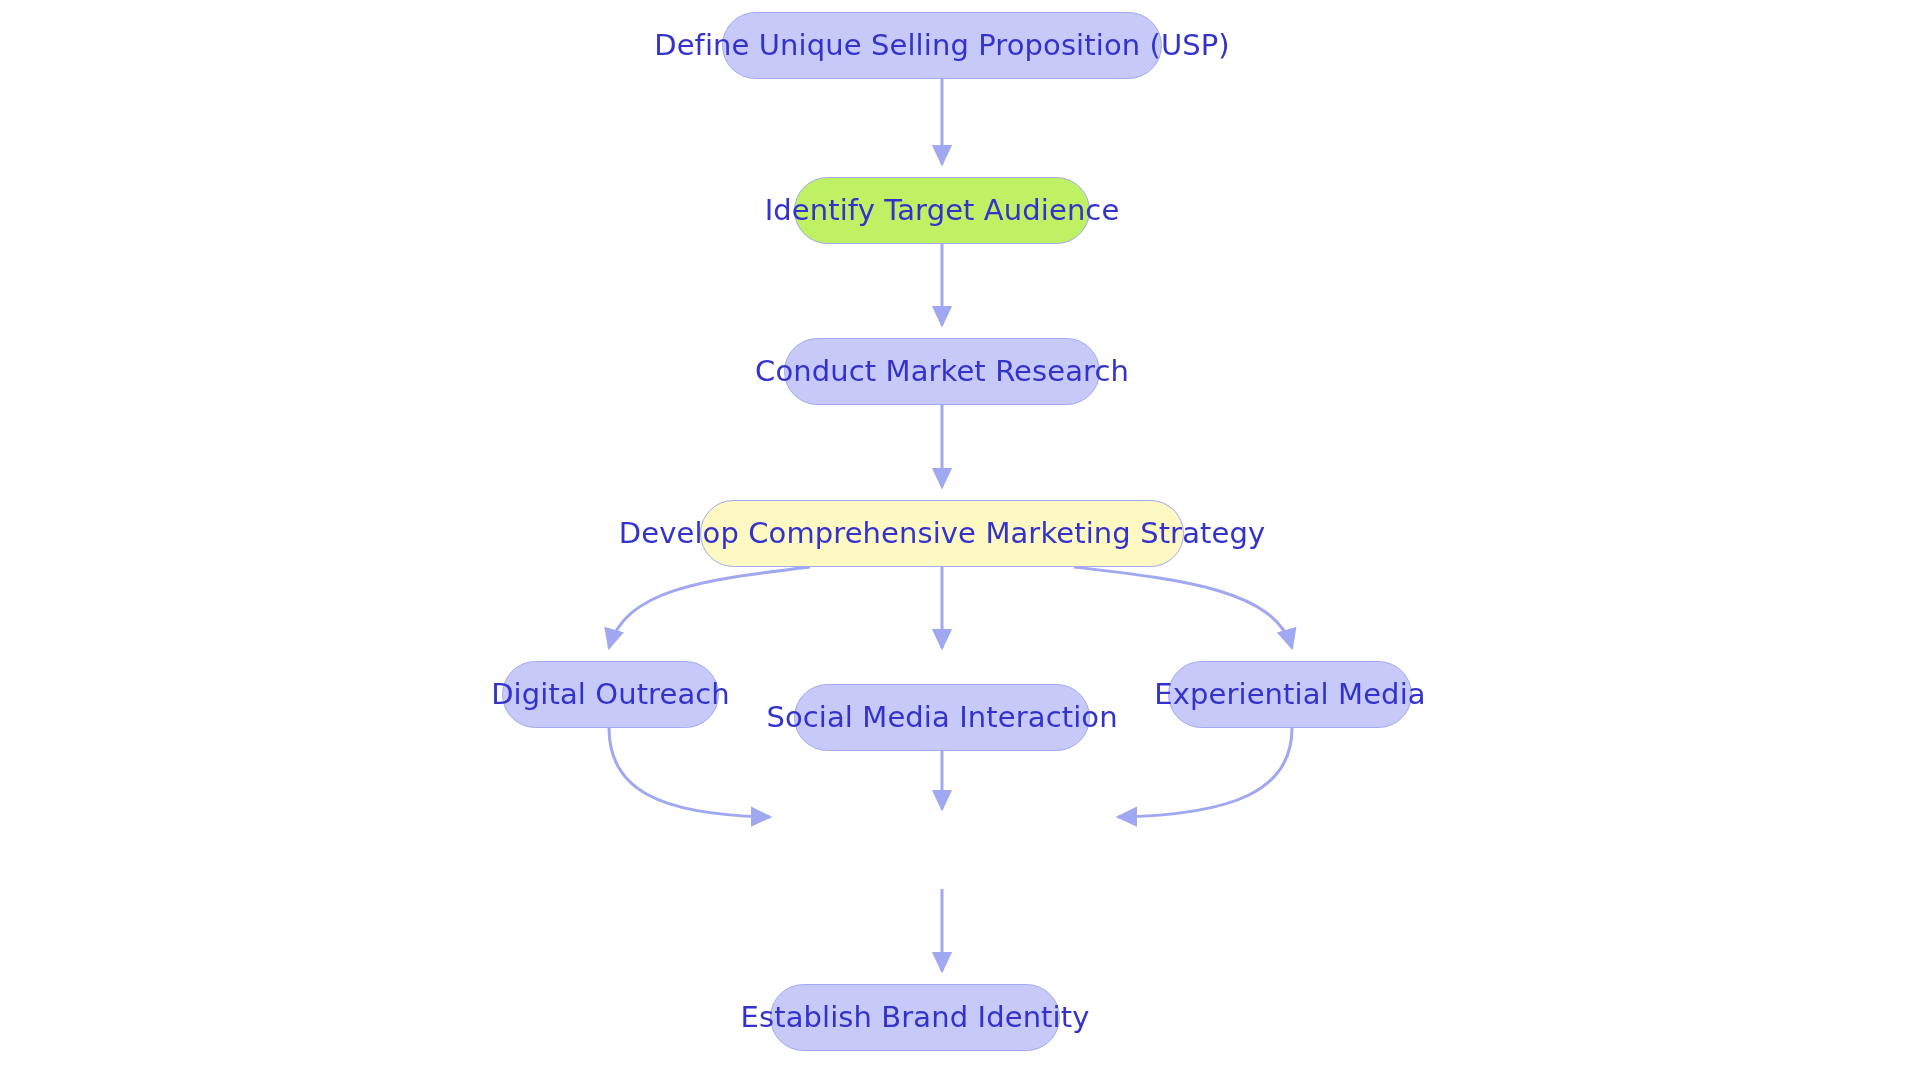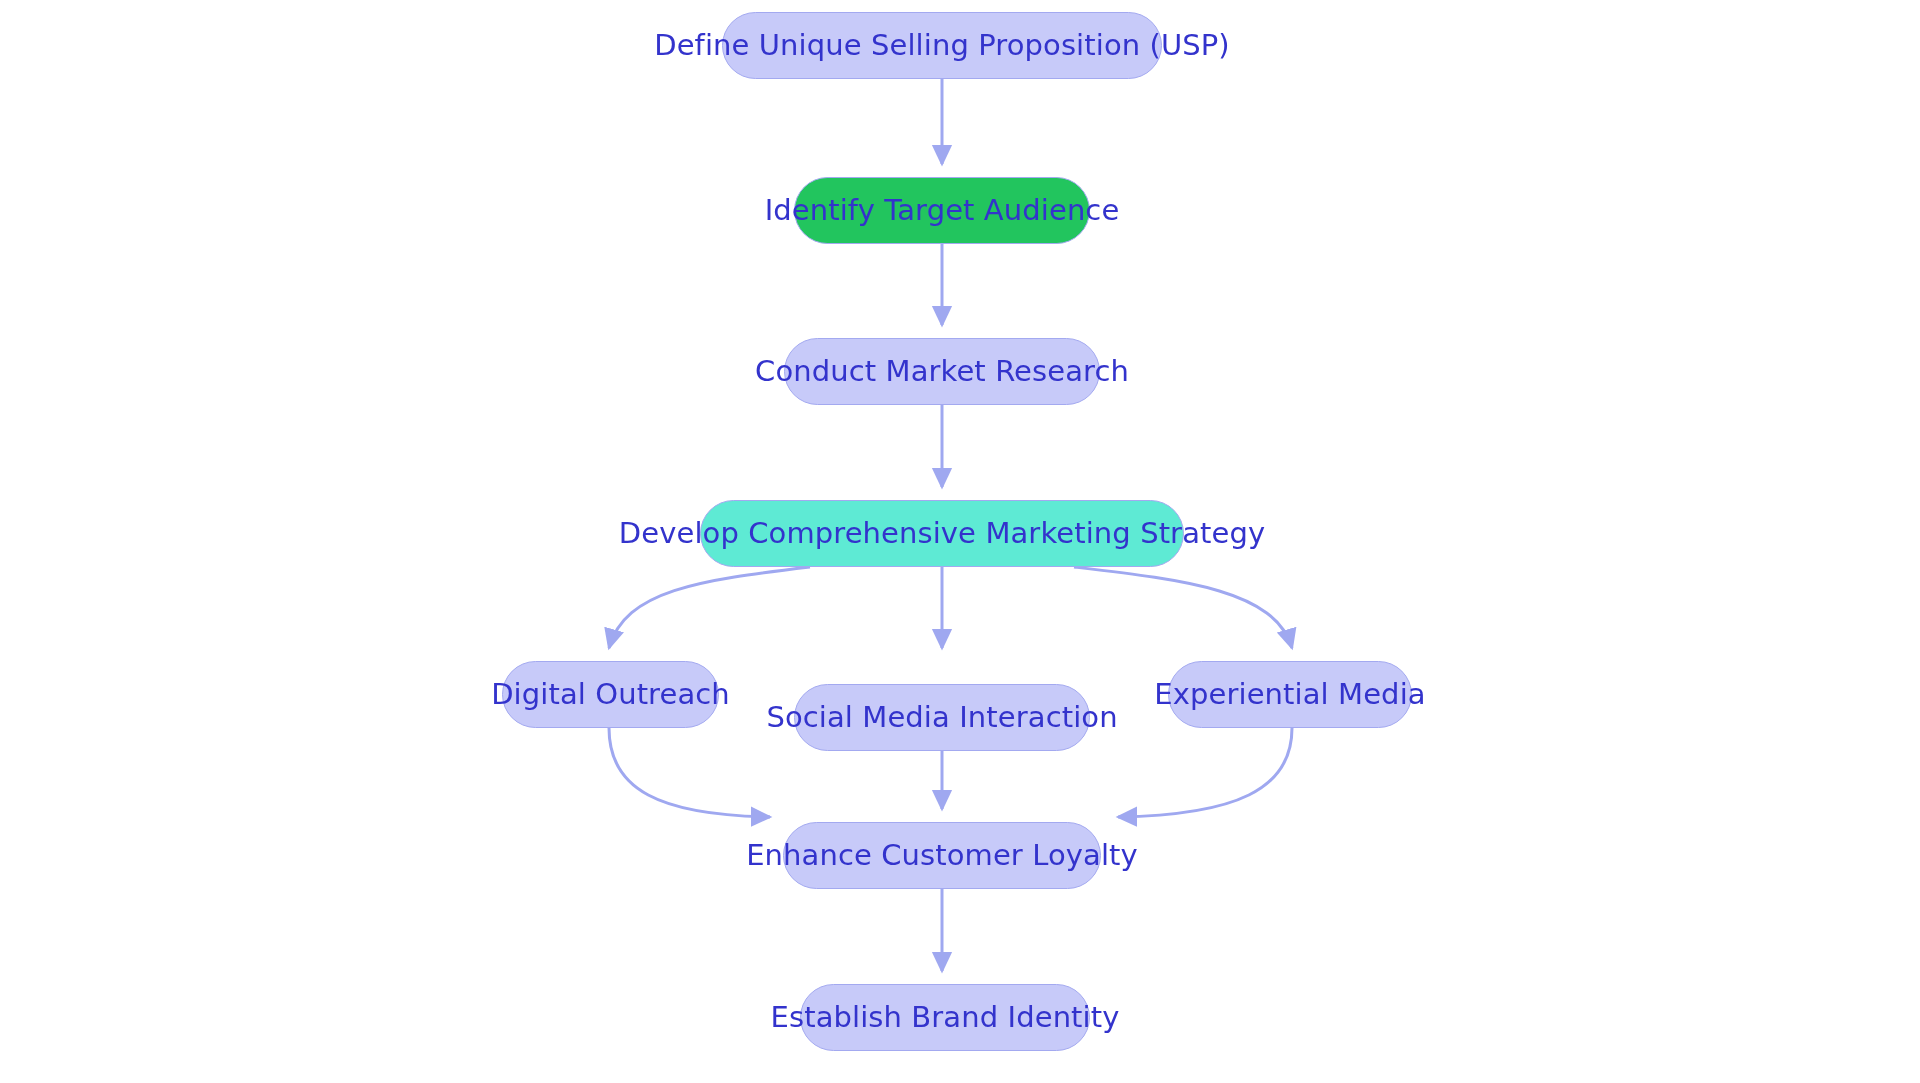--- a/index.html
+++ b/index.html
@@ -77,45 +77,42 @@
       <path d="M 1292 728 C 1292 790, 1235 815, 1118 817" marker-end="url(#arrowhead)"></path>
 
       <path d="M 942 889 L 942 971" marker-end="url(#arrowhead)"></path>
     </g>
   </svg>
 
   <div class="node" style="left: 722px; top: 12px; width: 440px; height: 67px; background: rgb(199, 202, 249); border-color: rgb(163, 169, 240); color: rgb(51, 51, 204);">
     <span class="node-label">Define Unique Selling Proposition (USP)</span>
   </div>
 
-  <div class="node" style="left: 794px; top: 177px; width: 296px; height: 67px; background: #22c55e; border-color: rgb(163, 169, 240); color: rgb(51, 51, 204); align-items: center;">
+  <div class="node" style="left: 794px; top: 177px; width: 296px; height: 67px; background: #bef264; border-color: rgb(163, 169, 240); color: rgb(51, 51, 204); align-items: center;">
     <span class="node-label">Identify Target Audience</span>
   </div>
 
   <div class="node" style="left: 784px; top: 338px; width: 316px; height: 67px; background: rgb(199, 202, 249); border-color: rgb(163, 169, 240); color: rgb(51, 51, 204);">
     <span class="node-label">Conduct Market Research</span>
   </div>
 
-  <div class="node" style="left: 700px; top: 500px; width: 484px; height: 67px; background: #5eead4; border-color: rgb(163, 169, 240); color: rgb(51, 51, 204);">
+  <div class="node" style="left: 700px; top: 500px; width: 484px; height: 67px; background: #fef9c3; border-color: rgb(163, 169, 240); color: rgb(51, 51, 204);">
     <span class="node-label">Develop Comprehensive Marketing Strategy</span>
   </div>
 
   <div class="node" style="left: 502px; top: 661px; width: 217px; height: 67px; background: rgb(199, 202, 249); border-color: rgb(163, 169, 240); color: rgb(51, 51, 204);">
     <span class="node-label">Digital Outreach</span>
   </div>
 
   <div class="node" style="left: 794px; top: 684px; width: 296px; height: 67px; background: rgb(199, 202, 249); border-color: rgb(163, 169, 240); color: rgb(51, 51, 204);">
     <span class="node-label">Social Media Interaction</span>
   </div>
 
   <div class="node" style="left: 1168px; top: 661px; width: 244px; height: 67px; background: rgb(199, 202, 249); border-color: rgb(163, 169, 240); color: rgb(51, 51, 204);">
     <span class="node-label">Experiential Media</span>
   </div>
 
-  <div class="node" style="left: 783px; top: 822px; width: 318px; height: 67px; background: rgb(199, 202, 249); border-color: rgb(163, 169, 240); color: rgb(51, 51, 204);">
-    <span class="node-label">Enhance Customer Loyalty</span>
-  </div>
 
-  <div class="node" style="left: 800px; top: 984px; width: 290px; height: 67px; background: rgb(199, 202, 249); border-color: rgb(163, 169, 240); color: rgb(51, 51, 204);">
+  <div class="node" style="left: 770px; top: 984px; width: 290px; height: 67px; background: rgb(199, 202, 249); border-color: rgb(163, 169, 240); color: rgb(51, 51, 204);">
     <span class="node-label">Establish Brand Identity</span>
   </div>
 
 </div>
 
 </body></html>

